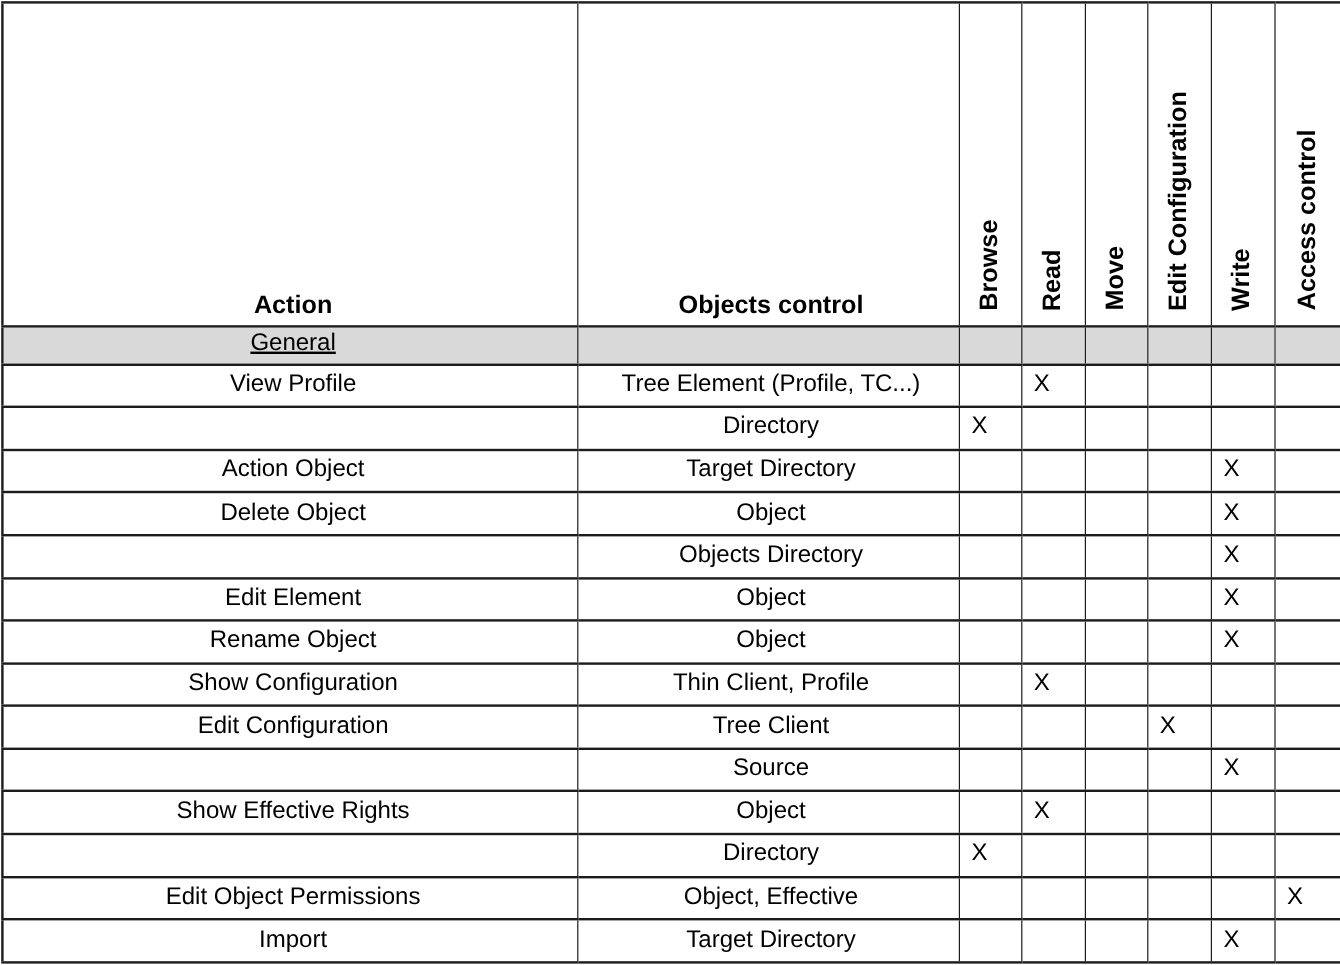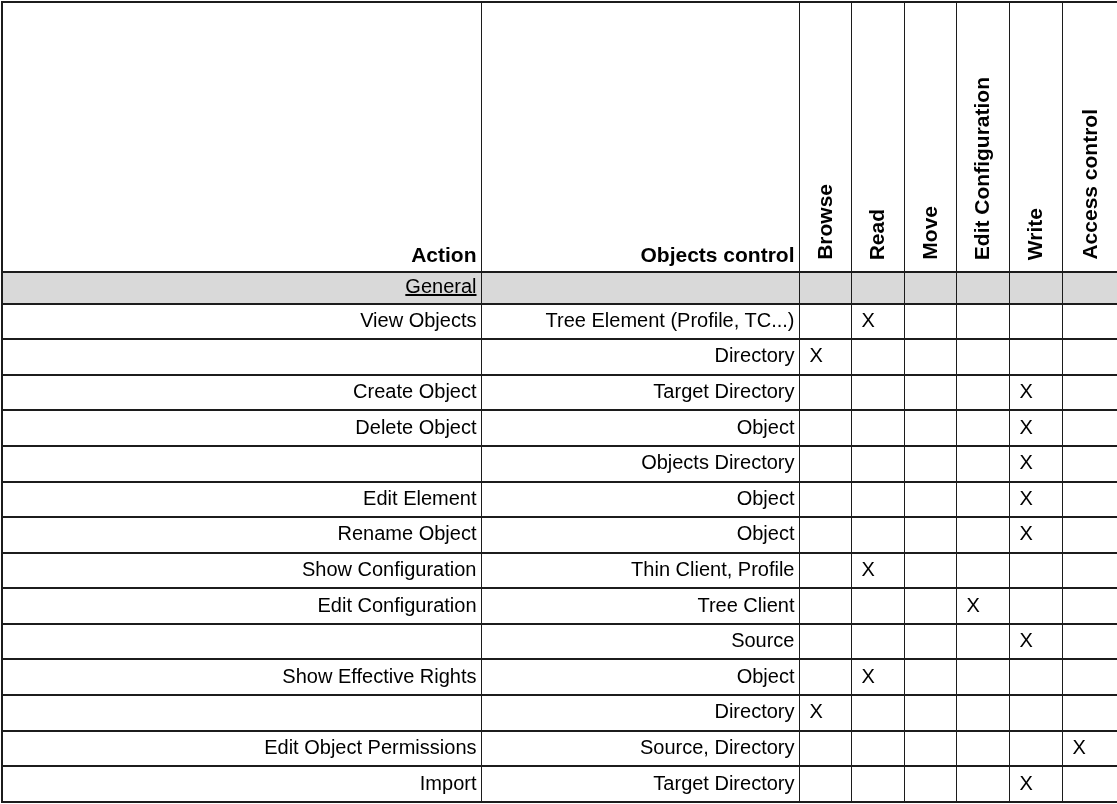--- a/index.html
+++ b/index.html
@@ -34,21 +34,21 @@
     box-sizing: border-box;
   }
   table.perm {
     border: 2.5px solid #1c1c1c;
   }
   thead tr.header-row {
     height: 270px;
   }
   th.text-head {
     vertical-align: bottom;
-    text-align: right;
+    text-align: center;
     padding: 4px 4px 5px 9px;
     font-weight: bold;
     font-size: 21px;
     line-height: 1.1;
     white-space: nowrap;
   }
   th.vert {
     vertical-align: bottom;
     text-align: center;
     padding: 0 0 7px 0;
@@ -67,21 +67,21 @@
   }
   tbody tr.section-row {
     height: 31px;
     background: #d9d9d9;
   }
   tbody tr.section-row td {
     border-bottom-width: 2.5px;
   }
   td.cell-text {
     vertical-align: middle;
-    text-align: right;
+    text-align: center;
     padding: 0 4px 2px 9px;
     font-size: 20px;
     white-space: nowrap;
   }
   td.cell-text.section-label {
     text-decoration: underline;
   }
   td.cell-mark {
     vertical-align: middle;
     text-align: left;
@@ -122,41 +122,41 @@
           <td class="cell-text section-label">General</td>
           <td class="cell-text"></td>
           <td class="cell-mark"></td>
           <td class="cell-mark"></td>
           <td class="cell-mark"></td>
           <td class="cell-mark"></td>
           <td class="cell-mark"></td>
           <td class="cell-mark"></td>
         </tr>
         <tr>
-          <td class="cell-text">View Objects</td>
+          <td class="cell-text">View Profile</td>
           <td class="cell-text">Tree Element (Profile, TC...)</td>
           <td class="cell-mark"></td>
           <td class="cell-mark">X</td>
           <td class="cell-mark"></td>
           <td class="cell-mark"></td>
           <td class="cell-mark"></td>
           <td class="cell-mark"></td>
         </tr>
         <tr>
           <td class="cell-text"></td>
           <td class="cell-text">Directory</td>
           <td class="cell-mark">X</td>
           <td class="cell-mark"></td>
           <td class="cell-mark"></td>
           <td class="cell-mark"></td>
           <td class="cell-mark"></td>
           <td class="cell-mark"></td>
         </tr>
         <tr>
-          <td class="cell-text">Create Object</td>
+          <td class="cell-text">Action Object</td>
           <td class="cell-text">Target Directory</td>
           <td class="cell-mark"></td>
           <td class="cell-mark"></td>
           <td class="cell-mark"></td>
           <td class="cell-mark"></td>
           <td class="cell-mark">X</td>
           <td class="cell-mark"></td>
         </tr>
         <tr>
           <td class="cell-text">Delete Object</td>
@@ -243,21 +243,21 @@
           <td class="cell-text">Directory</td>
           <td class="cell-mark">X</td>
           <td class="cell-mark"></td>
           <td class="cell-mark"></td>
           <td class="cell-mark"></td>
           <td class="cell-mark"></td>
           <td class="cell-mark"></td>
         </tr>
         <tr>
           <td class="cell-text">Edit Object Permissions</td>
-          <td class="cell-text">Source, Directory</td>
+          <td class="cell-text">Object, Effective</td>
           <td class="cell-mark"></td>
           <td class="cell-mark"></td>
           <td class="cell-mark"></td>
           <td class="cell-mark"></td>
           <td class="cell-mark"></td>
           <td class="cell-mark">X</td>
         </tr>
         <tr>
           <td class="cell-text">Import</td>
           <td class="cell-text">Target Directory</td>

